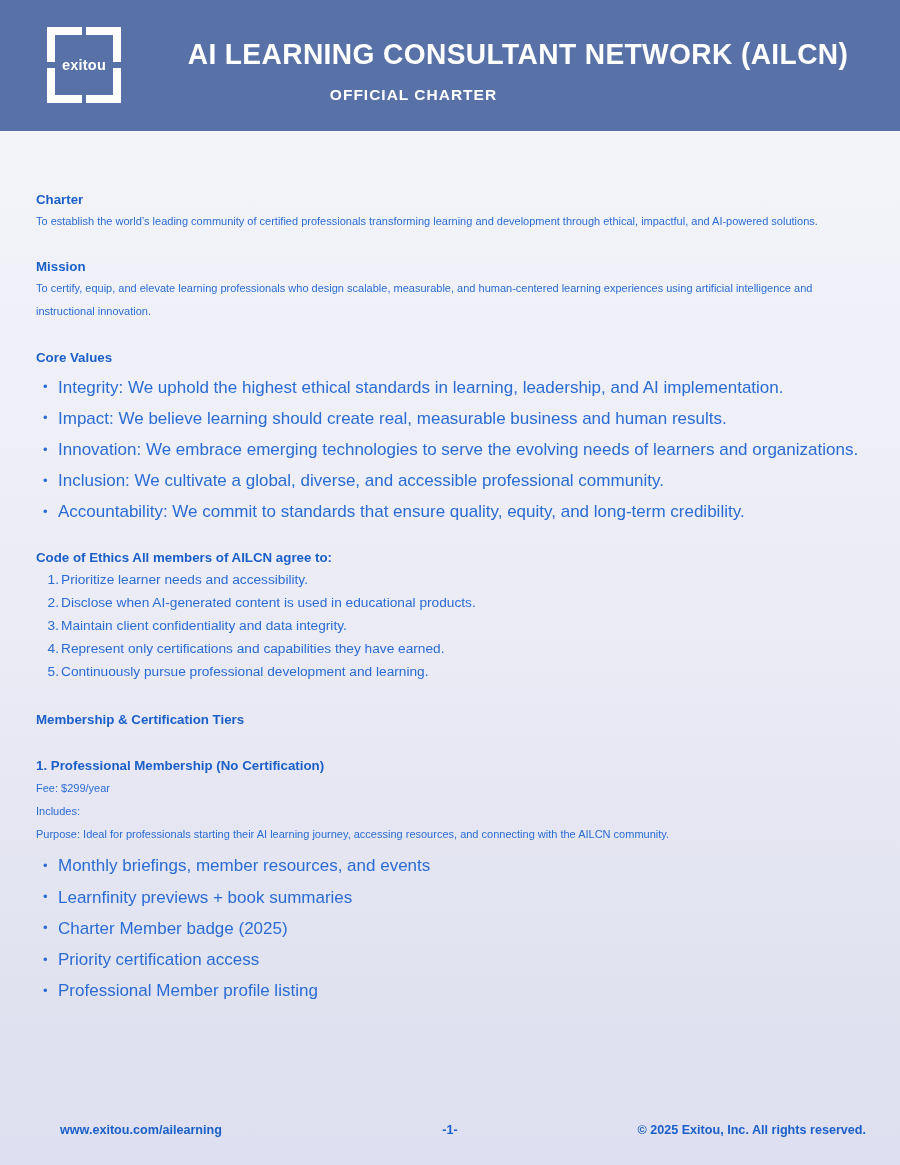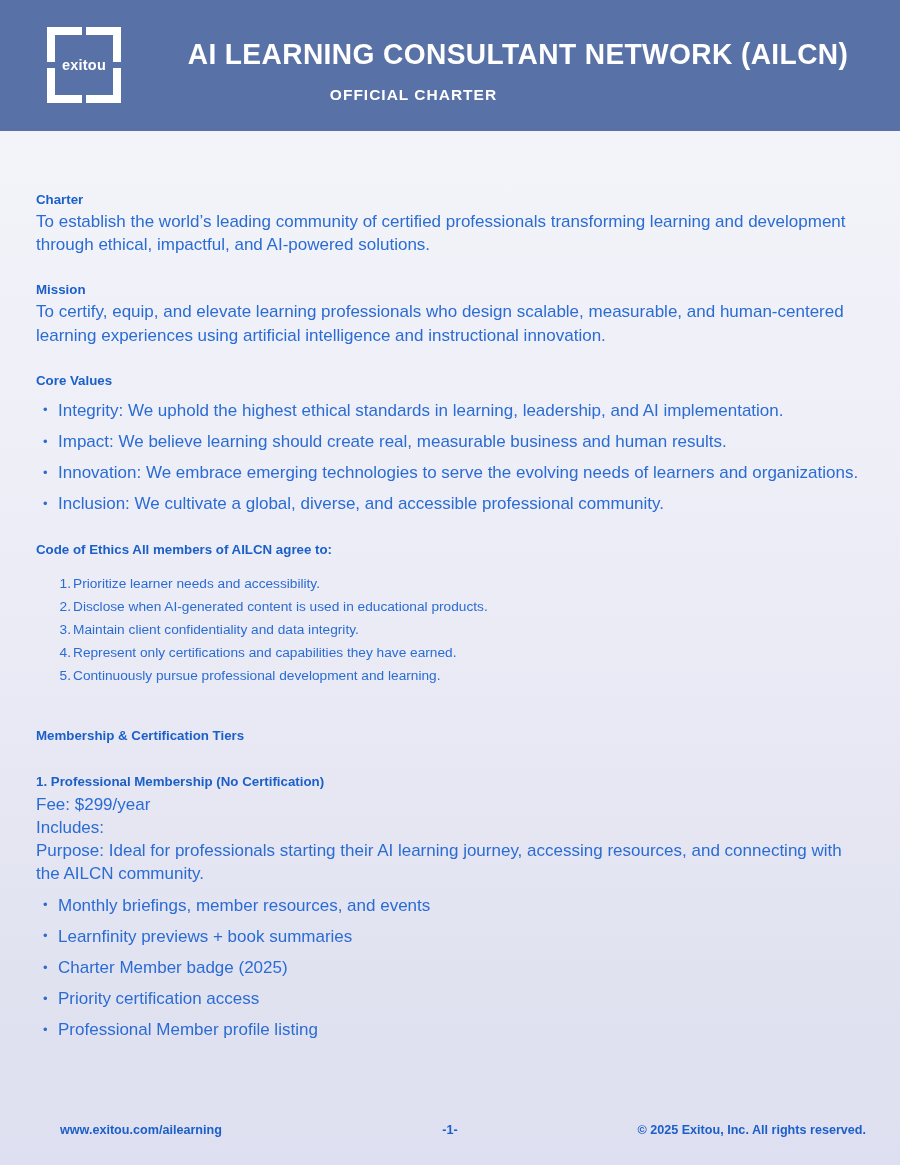--- a/index.html
+++ b/index.html
@@ -100,21 +100,21 @@
   .sec-heading {
     color: #1b5fc8;
     font-weight: bold;
     font-size: 13.3px;
     line-height: 20px;
     margin: 0;
   }
   .para {
     margin: 0;
     color: #2b6cd4;
-    font-size: 17px;
+    font-size: 11px;
     line-height: 23.2px;
   }
   .gap-md { height: 24px; }
   .gap-lg { height: 26px; }
   ul.bullets {
     list-style: none;
     margin: 0;
     padding: 0;
   }
   ul.bullets > li {
@@ -128,21 +128,21 @@
   ul.bullets > li::before {
     content: "\2022";
     position: absolute;
     left: 7px;
     top: -0.5px;
     font-size: 13px;
     color: #2b6cd4;
   }
   ol.numbers {
     list-style: none;
-    margin: 12px;
+    margin: 0;
     padding: 0;
     counter-reset: ailcn;
   }
   ol.numbers > li {
     position: relative;
     padding-left: 25px;
     line-height: 23.2px;
     font-size: 13.7px;
     color: #2b6cd4;
     counter-increment: ailcn;
@@ -217,20 +217,21 @@
 
     <div class="gap-md"></div>
 
     <div>
       <p class="sec-heading">Core Values</p>
       <ul class="bullets">
         <li>Integrity: We uphold the highest ethical standards in learning, leadership, and AI implementation.</li>
         <li>Impact: We believe learning should create real, measurable business and human results.</li>
         <li>Innovation: We embrace emerging technologies to serve the evolving needs of learners and organizations.</li>
         <li>Inclusion: We cultivate a global, diverse, and accessible professional community.</li>
+        <li>Accountability: We commit to standards that ensure quality, equity, and long-term credibility.</li>
       </ul>
     </div>
 
     <div class="gap-md"></div>
 
     <div>
       <p class="sec-heading">Code of Ethics All members of AILCN agree to:</p>
       <ol class="numbers">
         <li>Prioritize learner needs and accessibility.</li>
         <li>Disclose when AI-generated content is used in educational products.</li>

